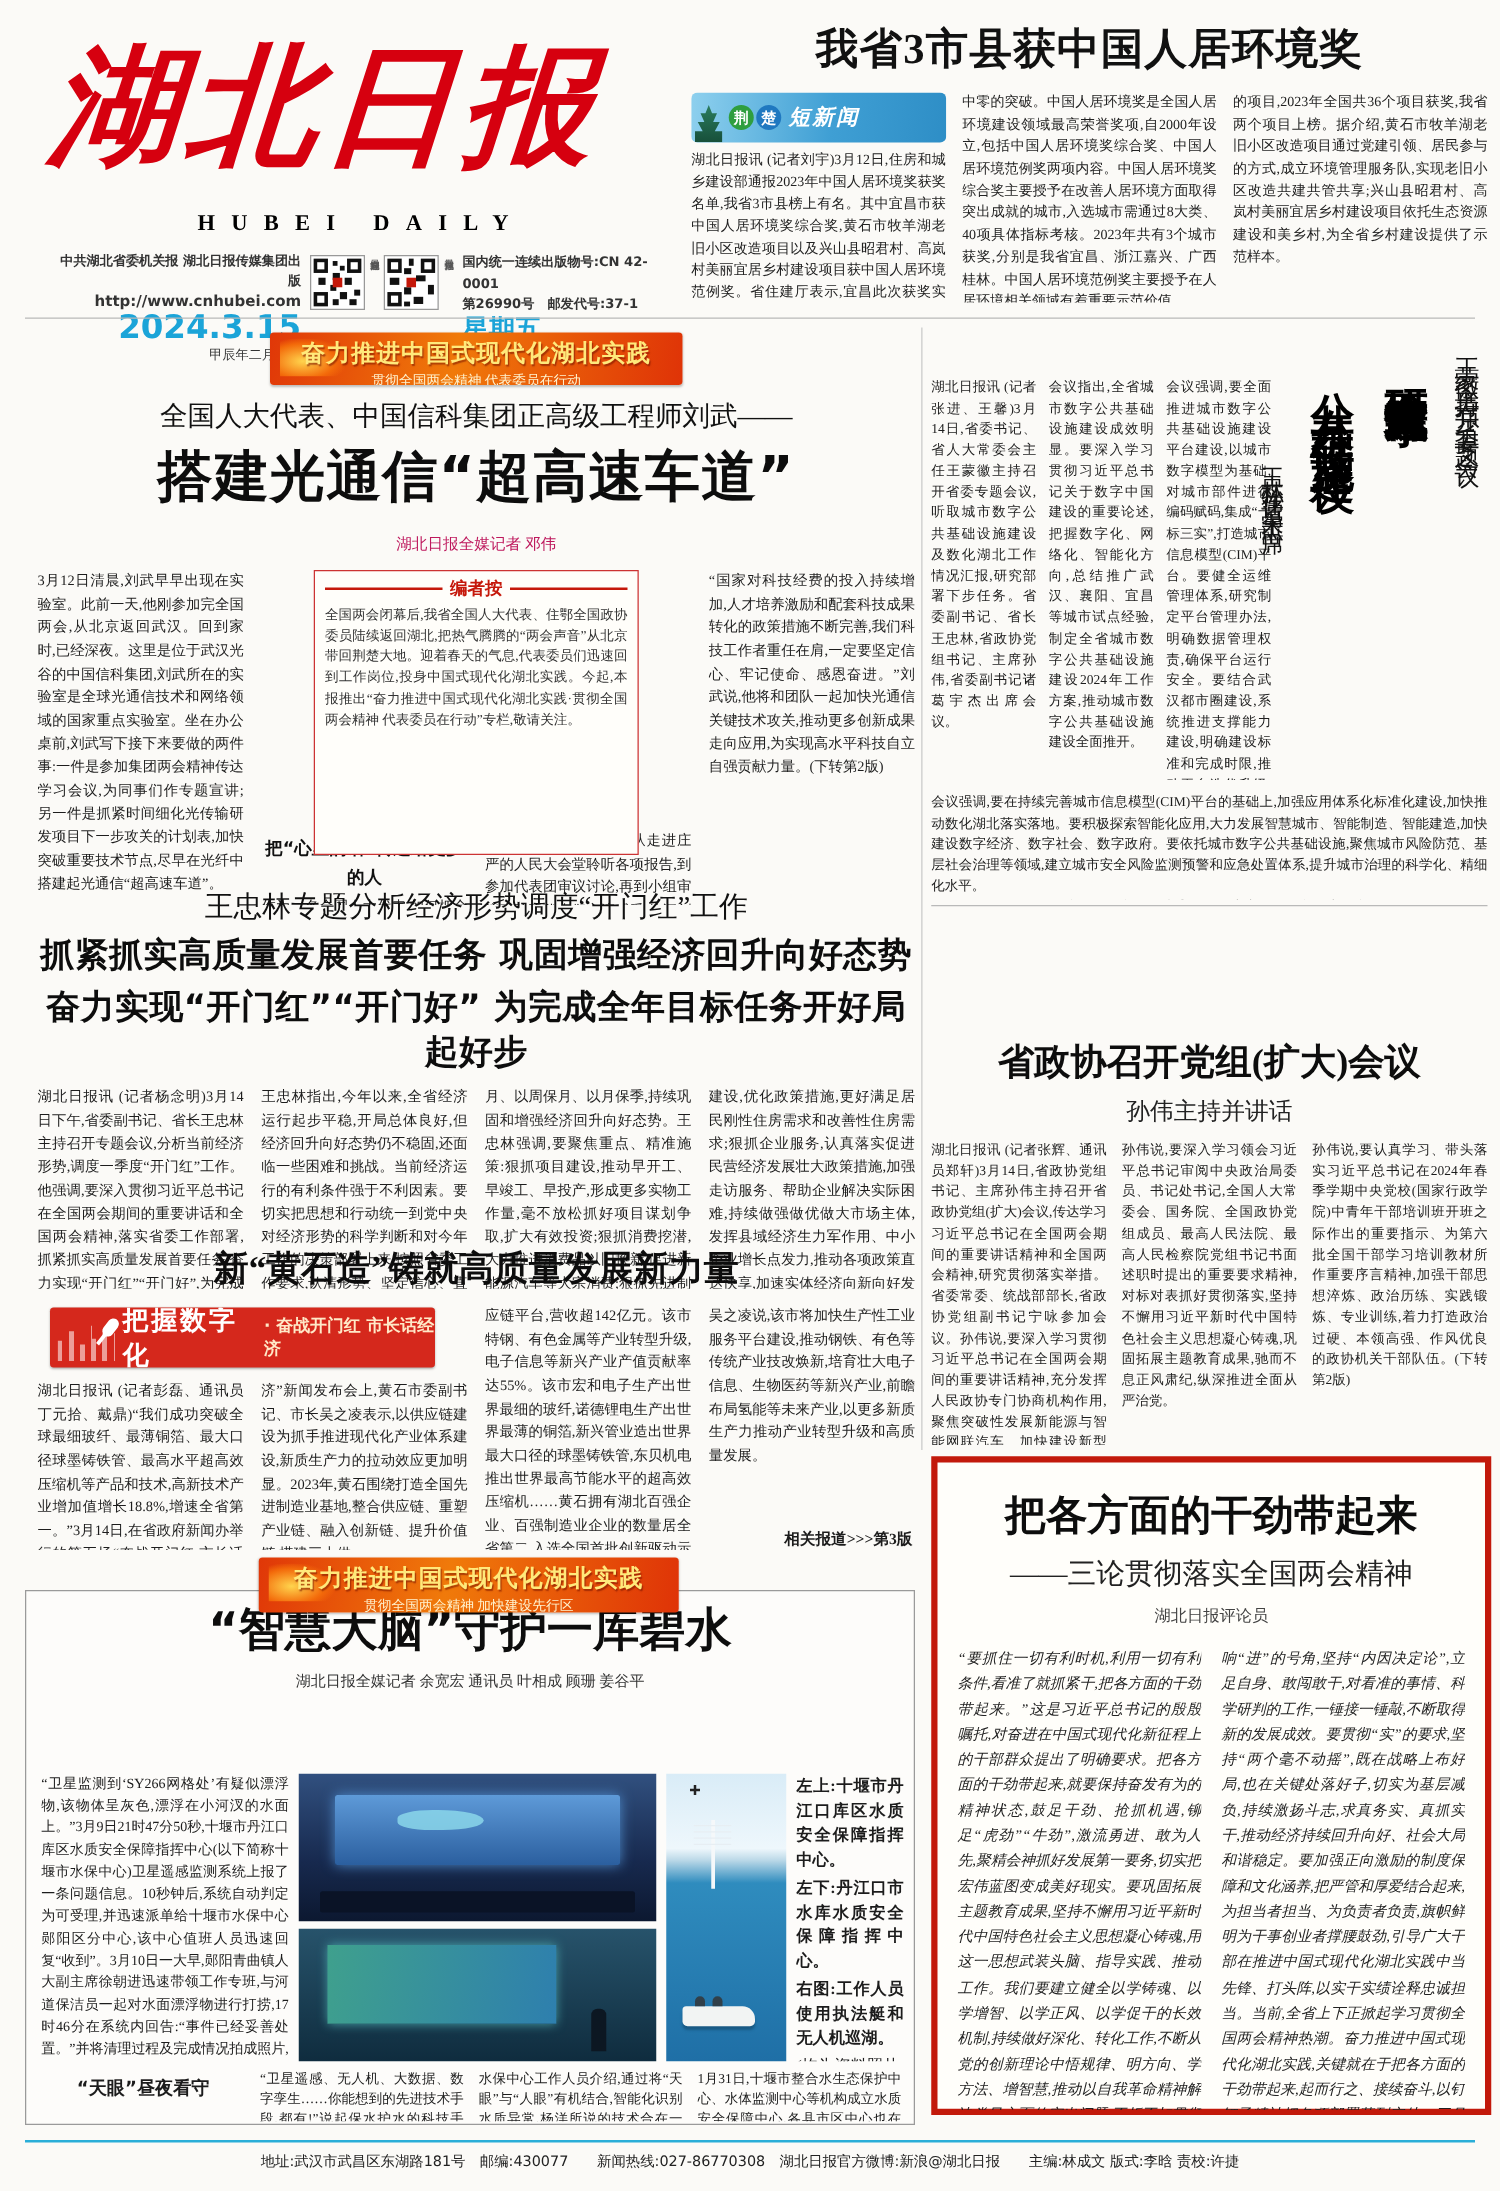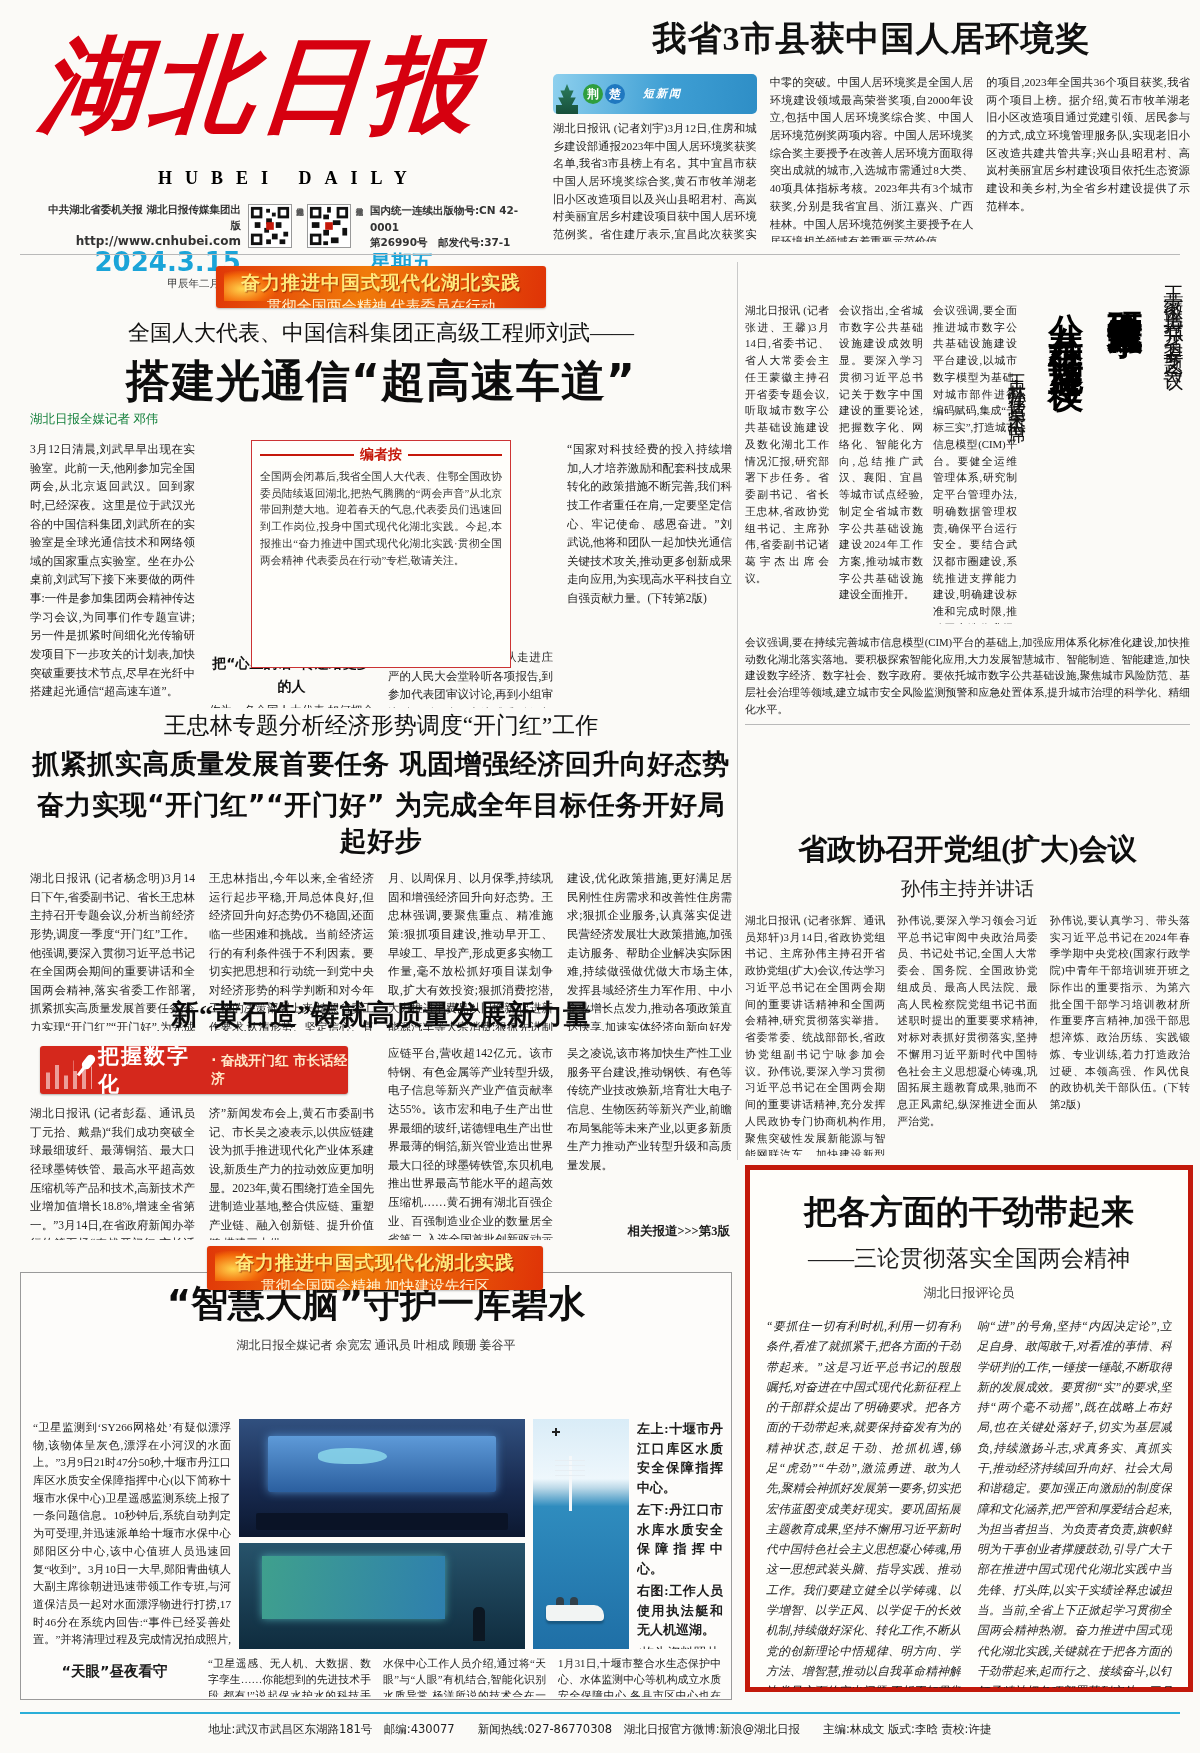--- a/index.html
+++ b/index.html
@@ -46,41 +46,41 @@
     position:relative; height:40px; border-radius:5px; margin-bottom:6px;
     background:linear-gradient(95deg,#8ed0ee 0%,#3f9fd4 55%,#2e8ec6 100%);
     display:flex; align-items:center; padding-left:30px; overflow:hidden;
   }
   .badge-pagoda { position:absolute; left:3px; bottom:0; width:22px; height:30px;
     background:linear-gradient(#2b7d5e,#174f3a); clip-path:polygon(50% 0,62% 22%,80% 22%,66% 45%,90% 45%,72% 70%,100% 70%,100% 100%,0 100%,0 70%,28% 70%,10% 45%,34% 45%,20% 22%,38% 22%); }
   .badge-dot { width:20px; height:20px; border-radius:50%; color:#fff; font-size:12px; font-weight:bold;
     display:flex; align-items:center; justify-content:center; margin-right:2px; }
   .badge-dot.g { background:#2f9e3f; }
   .badge-dot.b { background:#1f78c0; }
-  .badge-script { color:#fff; font-size:11px; font-weight:bold; font-style:italic; margin-left:16px; letter-spacing:2px;font-family:Liberation Serif, serif; }
+  .badge-script { color:#fff; font-size:17px; font-weight:bold; font-style:italic; margin-left:4px; letter-spacing:2px;font-family:Liberation Serif, serif; }
 
   .rule-h { position:absolute; background:#b9b9b9; height:1px; }
   .rule-v { position:absolute; background:#c9c9c9; width:1px; }
   .rule-cyan { position:absolute; background:#2aaed8; height:2px; }
 
   
   .banner { position:relative; background:linear-gradient(100deg,#e03708 0%,#f07a0a 45%,#df3307 100%);
     border-radius:3px; text-align:center; padding-top:4px; box-shadow:0 1px 2px rgba(0,0,0,.25); overflow:hidden; }
   .banner-flame { position:absolute; left:8px; top:5px; width:52px; height:30px;
     background:radial-gradient(ellipse at 35% 60%, #ffd44d 0%, #f36a0a 55%, rgba(243,106,10,0) 75%); }
   .banner-t1 { position:relative; color:#ffe97b; font-weight:bold; font-size:19px; letter-spacing:1px;
     text-shadow:1px 1px 1px rgba(120,20,0,.6); }
-  .banner-t2 { position:relative; color:#fff3cf; font-size:15px; margin-top:1px; }
+  .banner-t2 { position:relative; color:#fff3cf; font-size:11px; margin-top:1px; }
 
   
   .lead { position:absolute; left:30px; top:262px; width:702px; height:440px; }
   .lead-banner { width:330px; height:42px; margin:4px auto 0; }
   .lead-kicker { text-align:center; font-size:22px; color:#111; margin-top:10px; }
   .lead-hl { text-align:center; font-size:44px; font-weight:bold; color:#0d0d0d; letter-spacing:1px; margin-top:4px; }
-  .lead-by { font-size:12.5px; color:#15803d; margin-top:0; }
+  .lead-by { text-align:center; font-size:12.5px; color:#be185d; margin-top:16px; }
   .lead-body { position:relative; display:flex; gap:14px; margin-top:12px; height:268px; overflow:hidden; }
   .col { flex:1; overflow:hidden; text-align:justify; font-size:11.5px; line-height:1.62; color:#1d1d1d; }
   .pad-top { padding-top:208px; }
   .ednote { position:absolute; left:221px; top:0; width:260px; height:228px; border:1px solid #c33;
     background:#fffefa; padding:5px 8px; }
   .ednote-head { display:flex; align-items:center; gap:6px; color:#c5180a; font-weight:bold; font-size:14px; justify-content:center; }
   .ednote-head::before,.ednote-head::after { content:""; flex:1; height:2px; background:#c5180a; }
   .ednote-body { margin-top:4px; font-size:10.8px; line-height:1.55; text-align:justify; color:#333; overflow:hidden; height:158px; }
   .subhead { font-weight:bold; font-size:14px; text-align:center; margin:4px 0; color:#111; font-family:"DejaVu Sans",sans-serif; }
 

